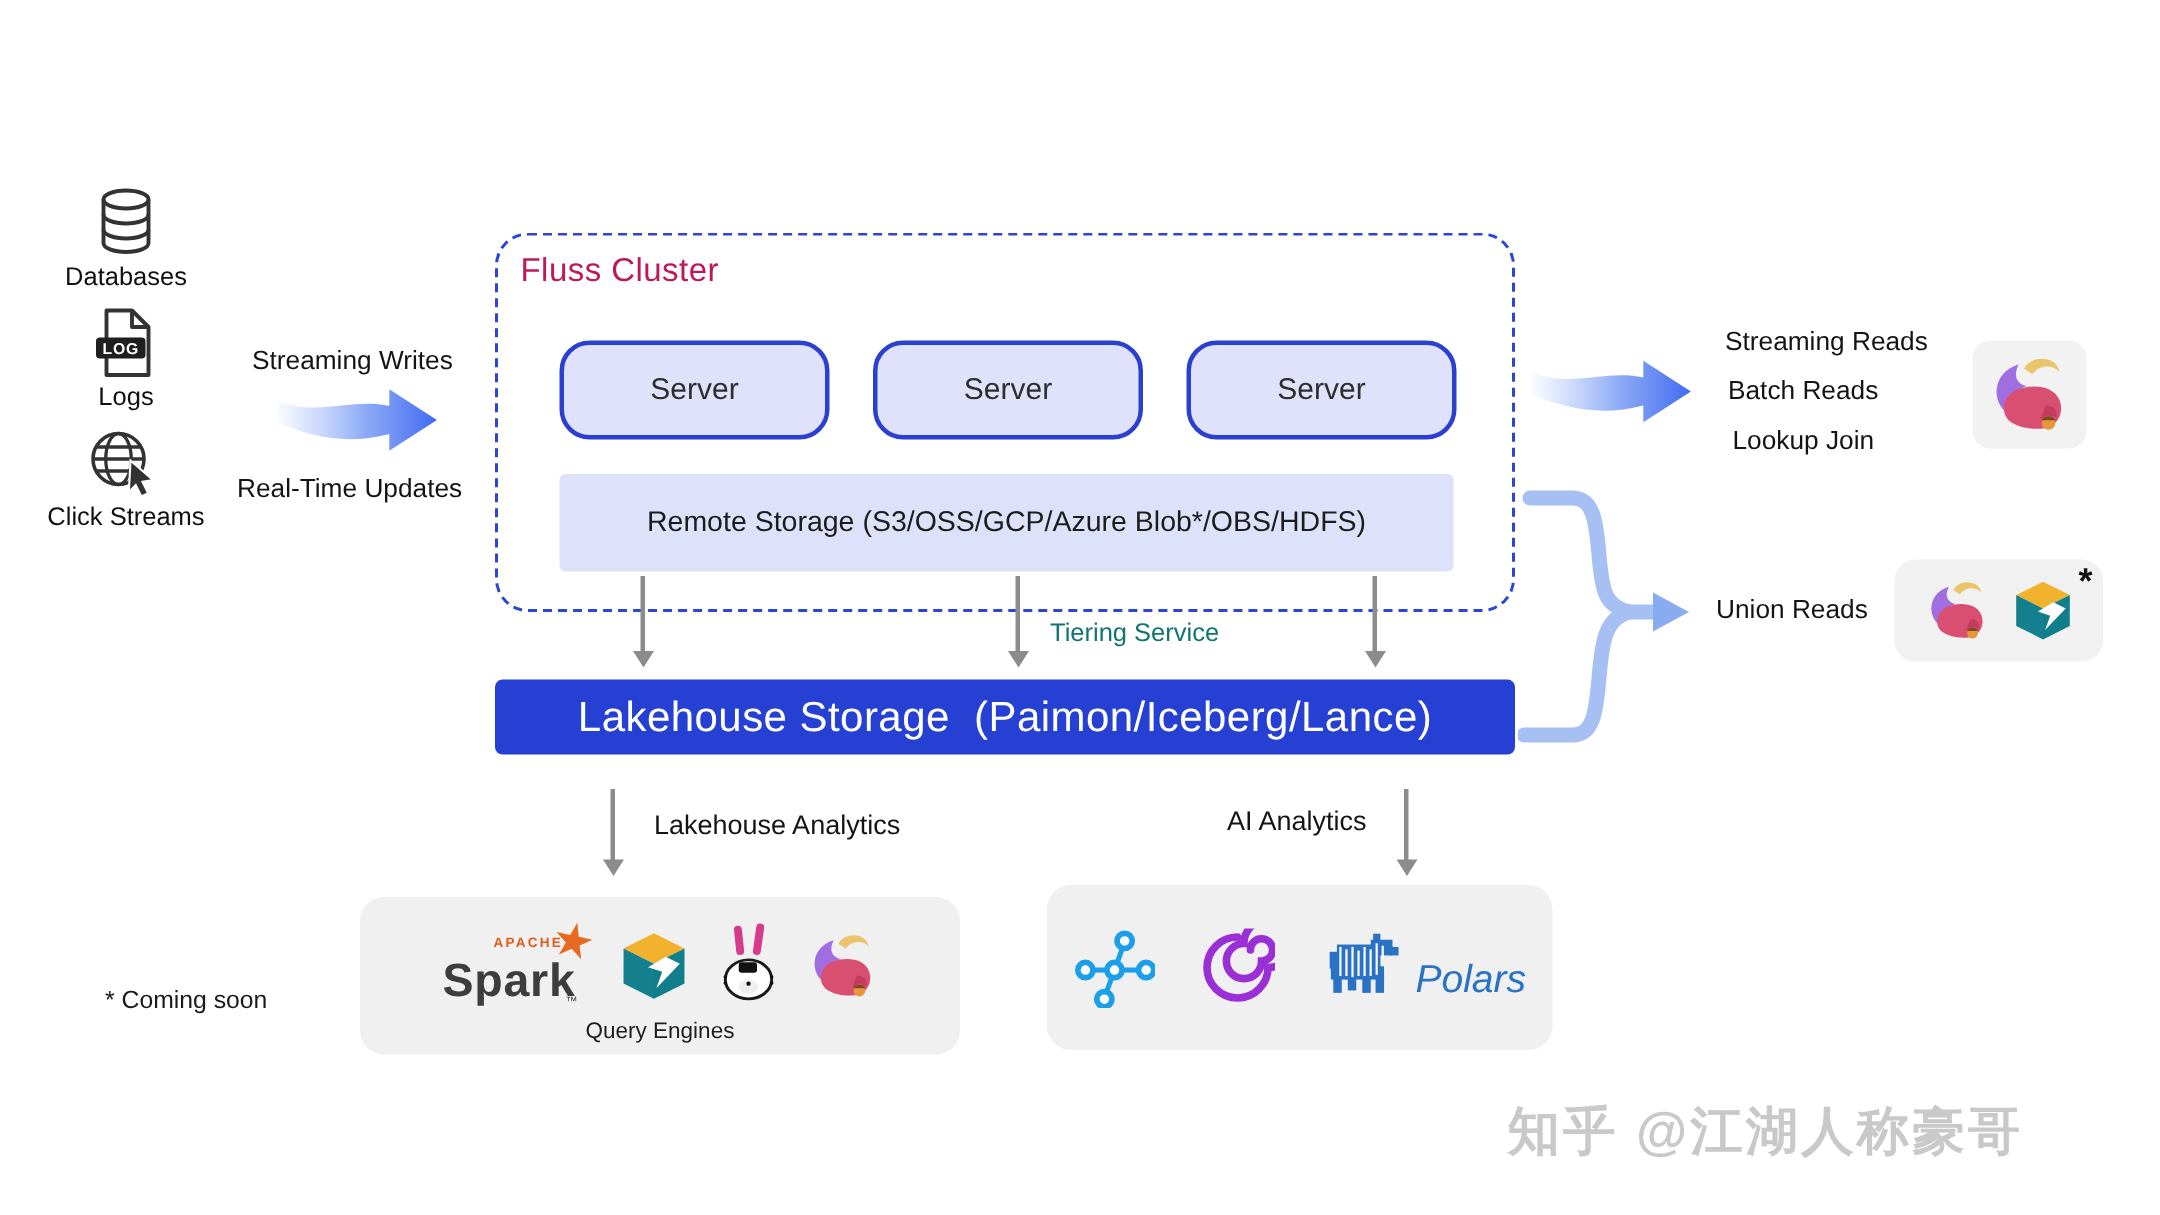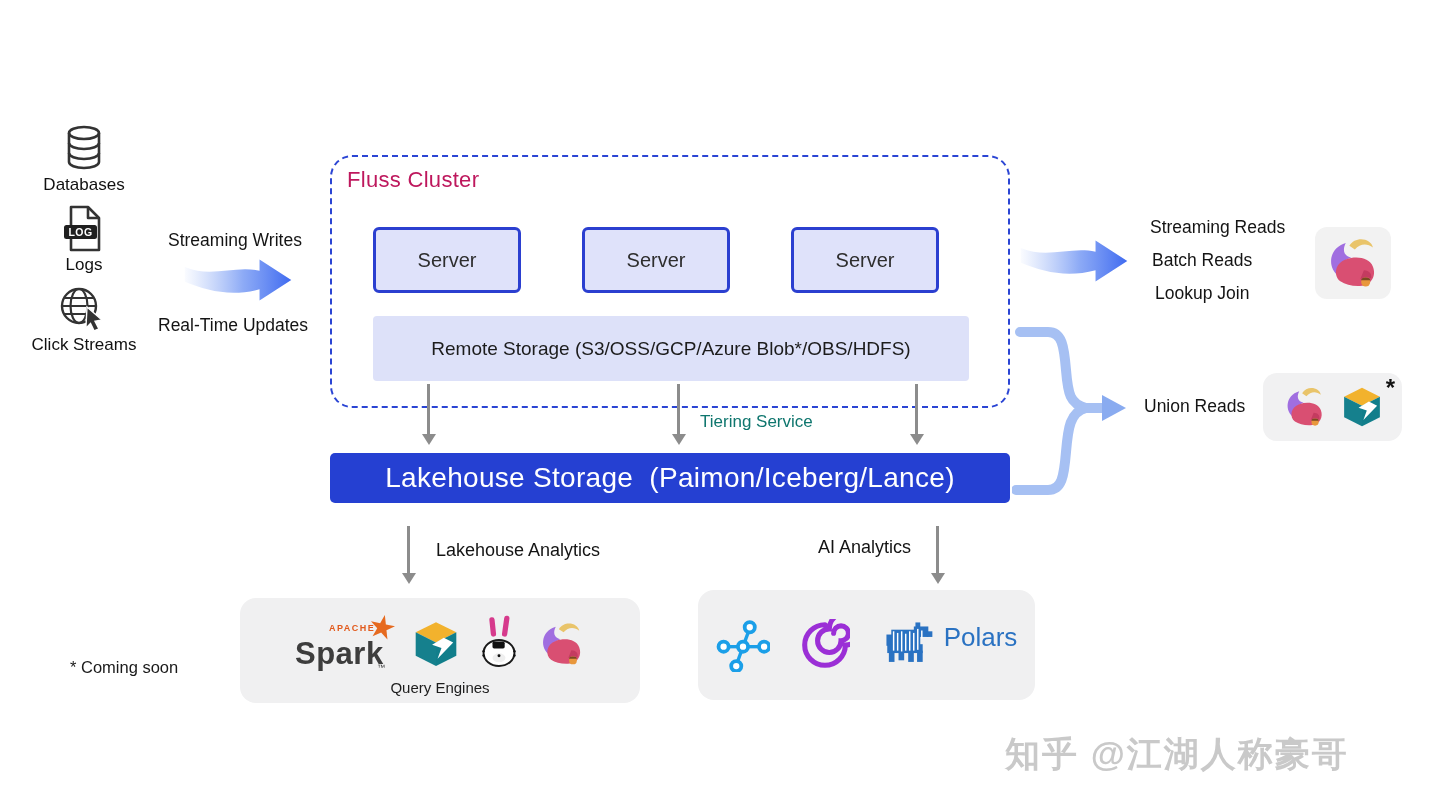--- a/index.html
+++ b/index.html
@@ -8,22 +8,22 @@
   .abs{position:absolute;}
   .lbl{position:absolute;font-size:17.5px;color:#141414;white-space:nowrap;}
   
   .src-block{position:absolute;left:14px;width:140px;text-align:center;}
   .src-block svg{display:block;margin:0 auto;}
   .src-label{display:block;margin-top:3px;font-size:17px;color:#111;}
   
   .cluster-box{position:absolute;left:330px;top:155px;width:680px;height:253px;
                border:2.5px dashed #2b45d4;border-radius:22px;box-sizing:border-box;}
   .cluster-title{position:absolute;left:347px;top:167px;font-size:22px;color:#be185d;letter-spacing:.3px;}
-  .server{position:absolute;top:227px;width:148px;height:66px;background:#dfe2fa;
-          border:3px solid #2b3fd0;border-radius:6px;box-sizing:border-box;
+  .server{position:absolute;top:227px;width:180px;height:66px;background:#dfe2fa;
+          border:3px solid #2b3fd0;border-radius:20px;box-sizing:border-box;
           display:flex;align-items:center;justify-content:center;font-size:20px;color:#2e2e2e;}
   .remote{position:absolute;left:373px;top:316px;width:596px;height:65px;background:#dde1f9;
           border-radius:4px;display:flex;align-items:center;justify-content:center;
           font-size:19px;color:#1c1c1c;}
   
   .varrow{position:absolute;width:3px;background:#8c8c8c;}
   .varrow::after{content:'';position:absolute;bottom:-10px;left:-5.5px;width:0;height:0;
                  border:7px solid transparent;border-top:11px solid #8c8c8c;border-bottom:0;}
   .tiering-label{position:absolute;left:700px;top:412px;font-size:17px;color:#0f766e;}
   
@@ -33,21 +33,21 @@
   
   .card{position:absolute;background:#f0f0f1;border-radius:16px;}
   .engine-card{display:flex;align-items:center;justify-content:center;}
   .caption{position:absolute;left:0;bottom:7px;width:100%;text-align:center;font-size:15px;color:#1d1d1d;}
   
   .spark-logo{position:relative;width:106px;height:56px;}
   .spark-apache{position:absolute;top:7px;left:36px;font-size:9px;font-weight:bold;color:#e25a1c;letter-spacing:1.5px;}
   .spark-name{position:absolute;bottom:0;left:2px;font-size:31px;font-weight:600;color:#3d3d3d;letter-spacing:.5px;}
   .spark-star{position:absolute;top:-8px;right:2px;font-size:32px;color:#e66a1f;transform:rotate(12deg);}
   .spark-tm{position:absolute;bottom:0;right:14px;font-size:8px;color:#3d3d3d;}
-  .polars-group{display:flex;align-items:flex-start;gap:6px;}
+  .polars-group{display:flex;align-items:flex-end;gap:6px;font-style:italic;}
   .polars-name{font-size:26px;color:#2a72c2;}
   
   .reads-line{position:absolute;font-size:17.5px;color:#141414;white-space:nowrap;}
   .union-card{position:absolute;left:1263px;top:373px;width:139px;height:68px;background:#f1f1f2;
               border-radius:14px;display:flex;align-items:center;justify-content:center;gap:12px;}
   .union-ast{position:absolute;top:1px;right:7px;font-size:24px;color:#111;font-weight:600;}
   .flink-chip{position:absolute;left:1315px;top:227px;width:76px;height:72px;background:#f2f2f2;
               border-radius:12px;display:flex;align-items:center;justify-content:center;}
   .footnote{position:absolute;left:70px;top:658px;font-size:16.5px;color:#1a1a1a;}
   .watermark{position:absolute;left:1005px;top:731px;font-size:35px;font-weight:600;

